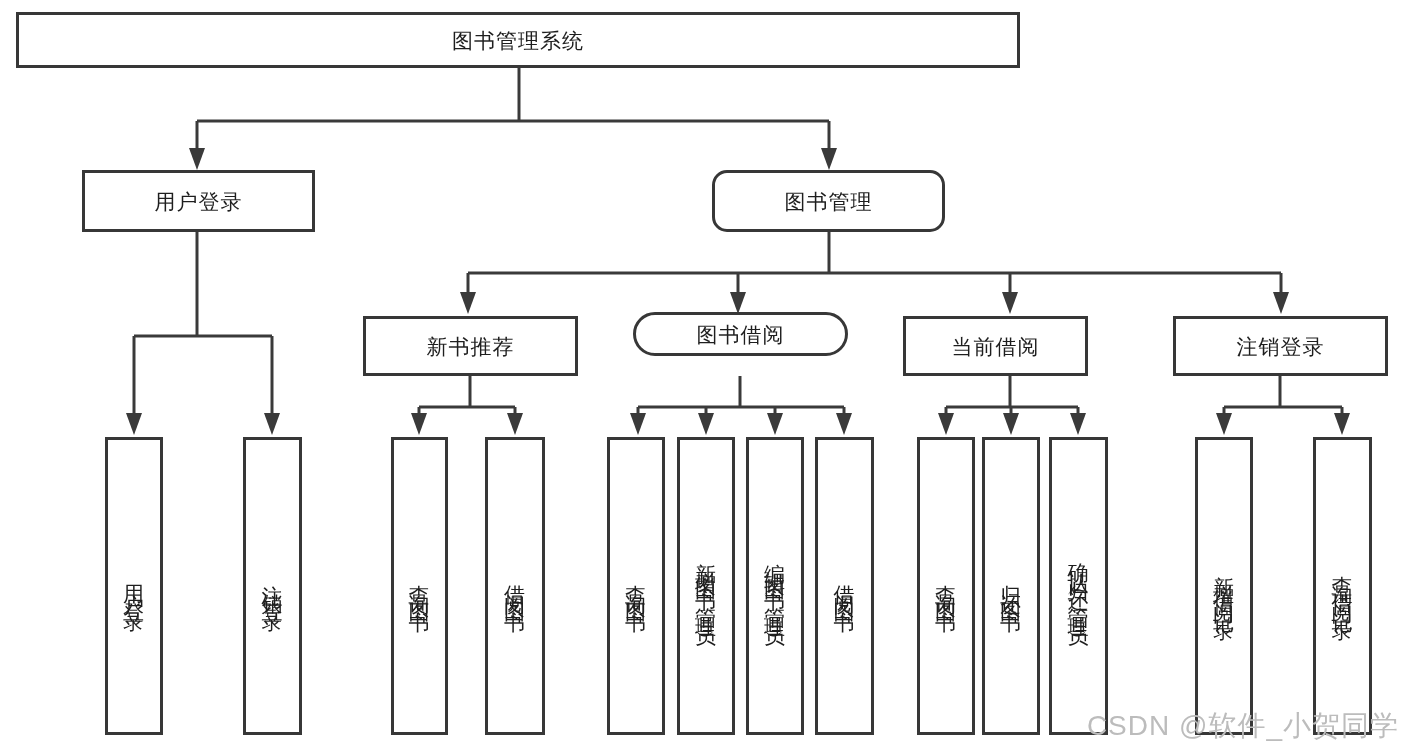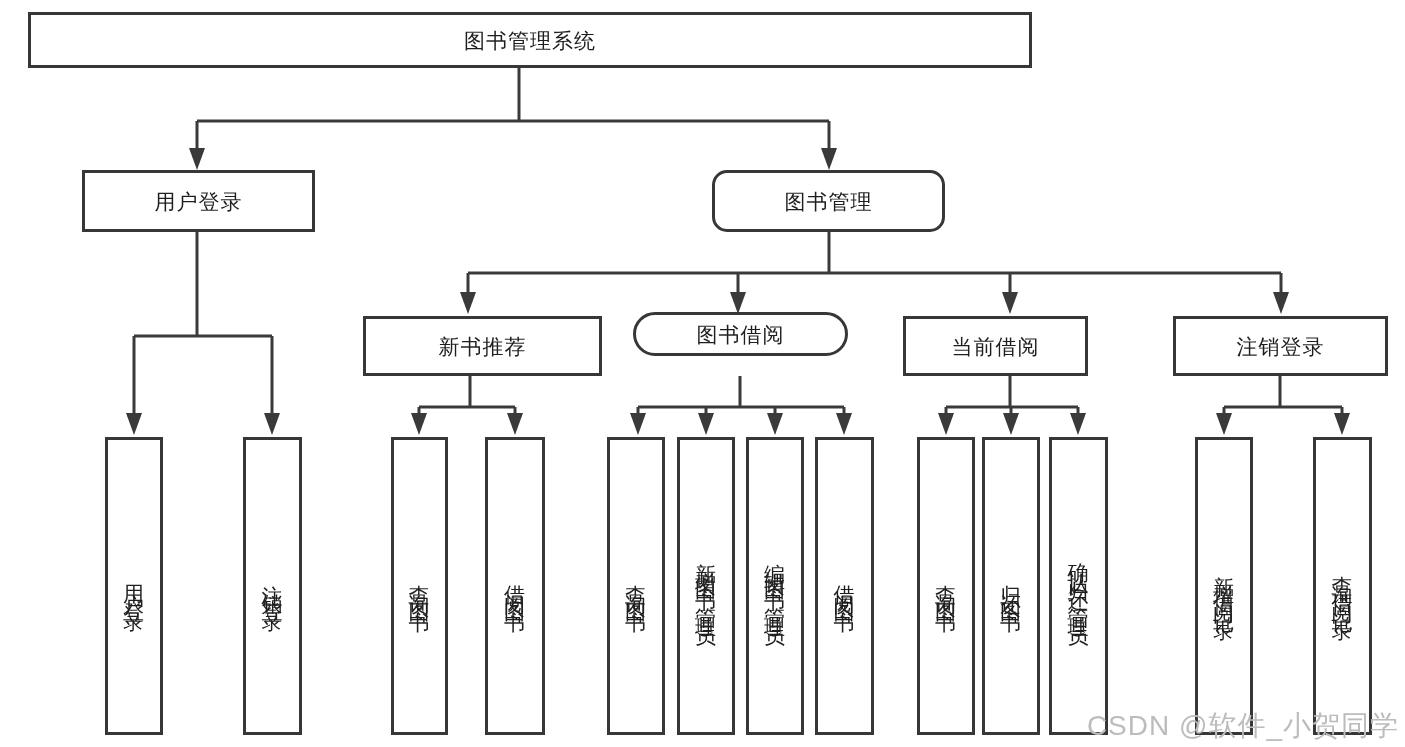--- a/index.html
+++ b/index.html
@@ -38,26 +38,26 @@
     line-height: 1;
   }
   .v-node {
     writing-mode: vertical-rl;
     text-orientation: mixed;
     font-size: 21px;
     letter-spacing: 9px;
     line-height: 1;
   }
   
-  .n-root        { left: 16px;   top: 12px;  width: 1004px; height: 56px; margin-left: 12px; }
+  .n-root        { left: 16px;   top: 12px;  width: 1004px; height: 56px; }
   
   .n-l2-0        { left: 82px;   top: 170px; width: 233px;  height: 62px; }
   .n-l2-1        { left: 712px;  top: 170px; width: 233px;  height: 62px; border-radius: 15px; }
   
-  .n-l3-0        { left: 363px;  top: 316px; width: 239px;  height: 60px; }
+  .n-l3-0        { left: 363px;  top: 316px; width: 215px;  height: 60px; }
   .n-l3-1        { left: 633px;  top: 312px; width: 215px;  height: 44px; border-radius: 30px; }
   .n-l3-2        { left: 903px;  top: 316px; width: 185px;  height: 60px; }
   .n-l3-3        { left: 1173px; top: 316px; width: 215px;  height: 60px; }
   
   .leaf          { top: 437px; height: 298px; }
   .n-g1-0 { left: 105px;  width: 58px; }
   .n-g1-1 { left: 243px;  width: 59px; }
   .n-g2-0 { left: 391px;  width: 57px; }
   .n-g2-1 { left: 485px;  width: 60px; }
   .n-g3-0 { left: 607px;  width: 58px; }

